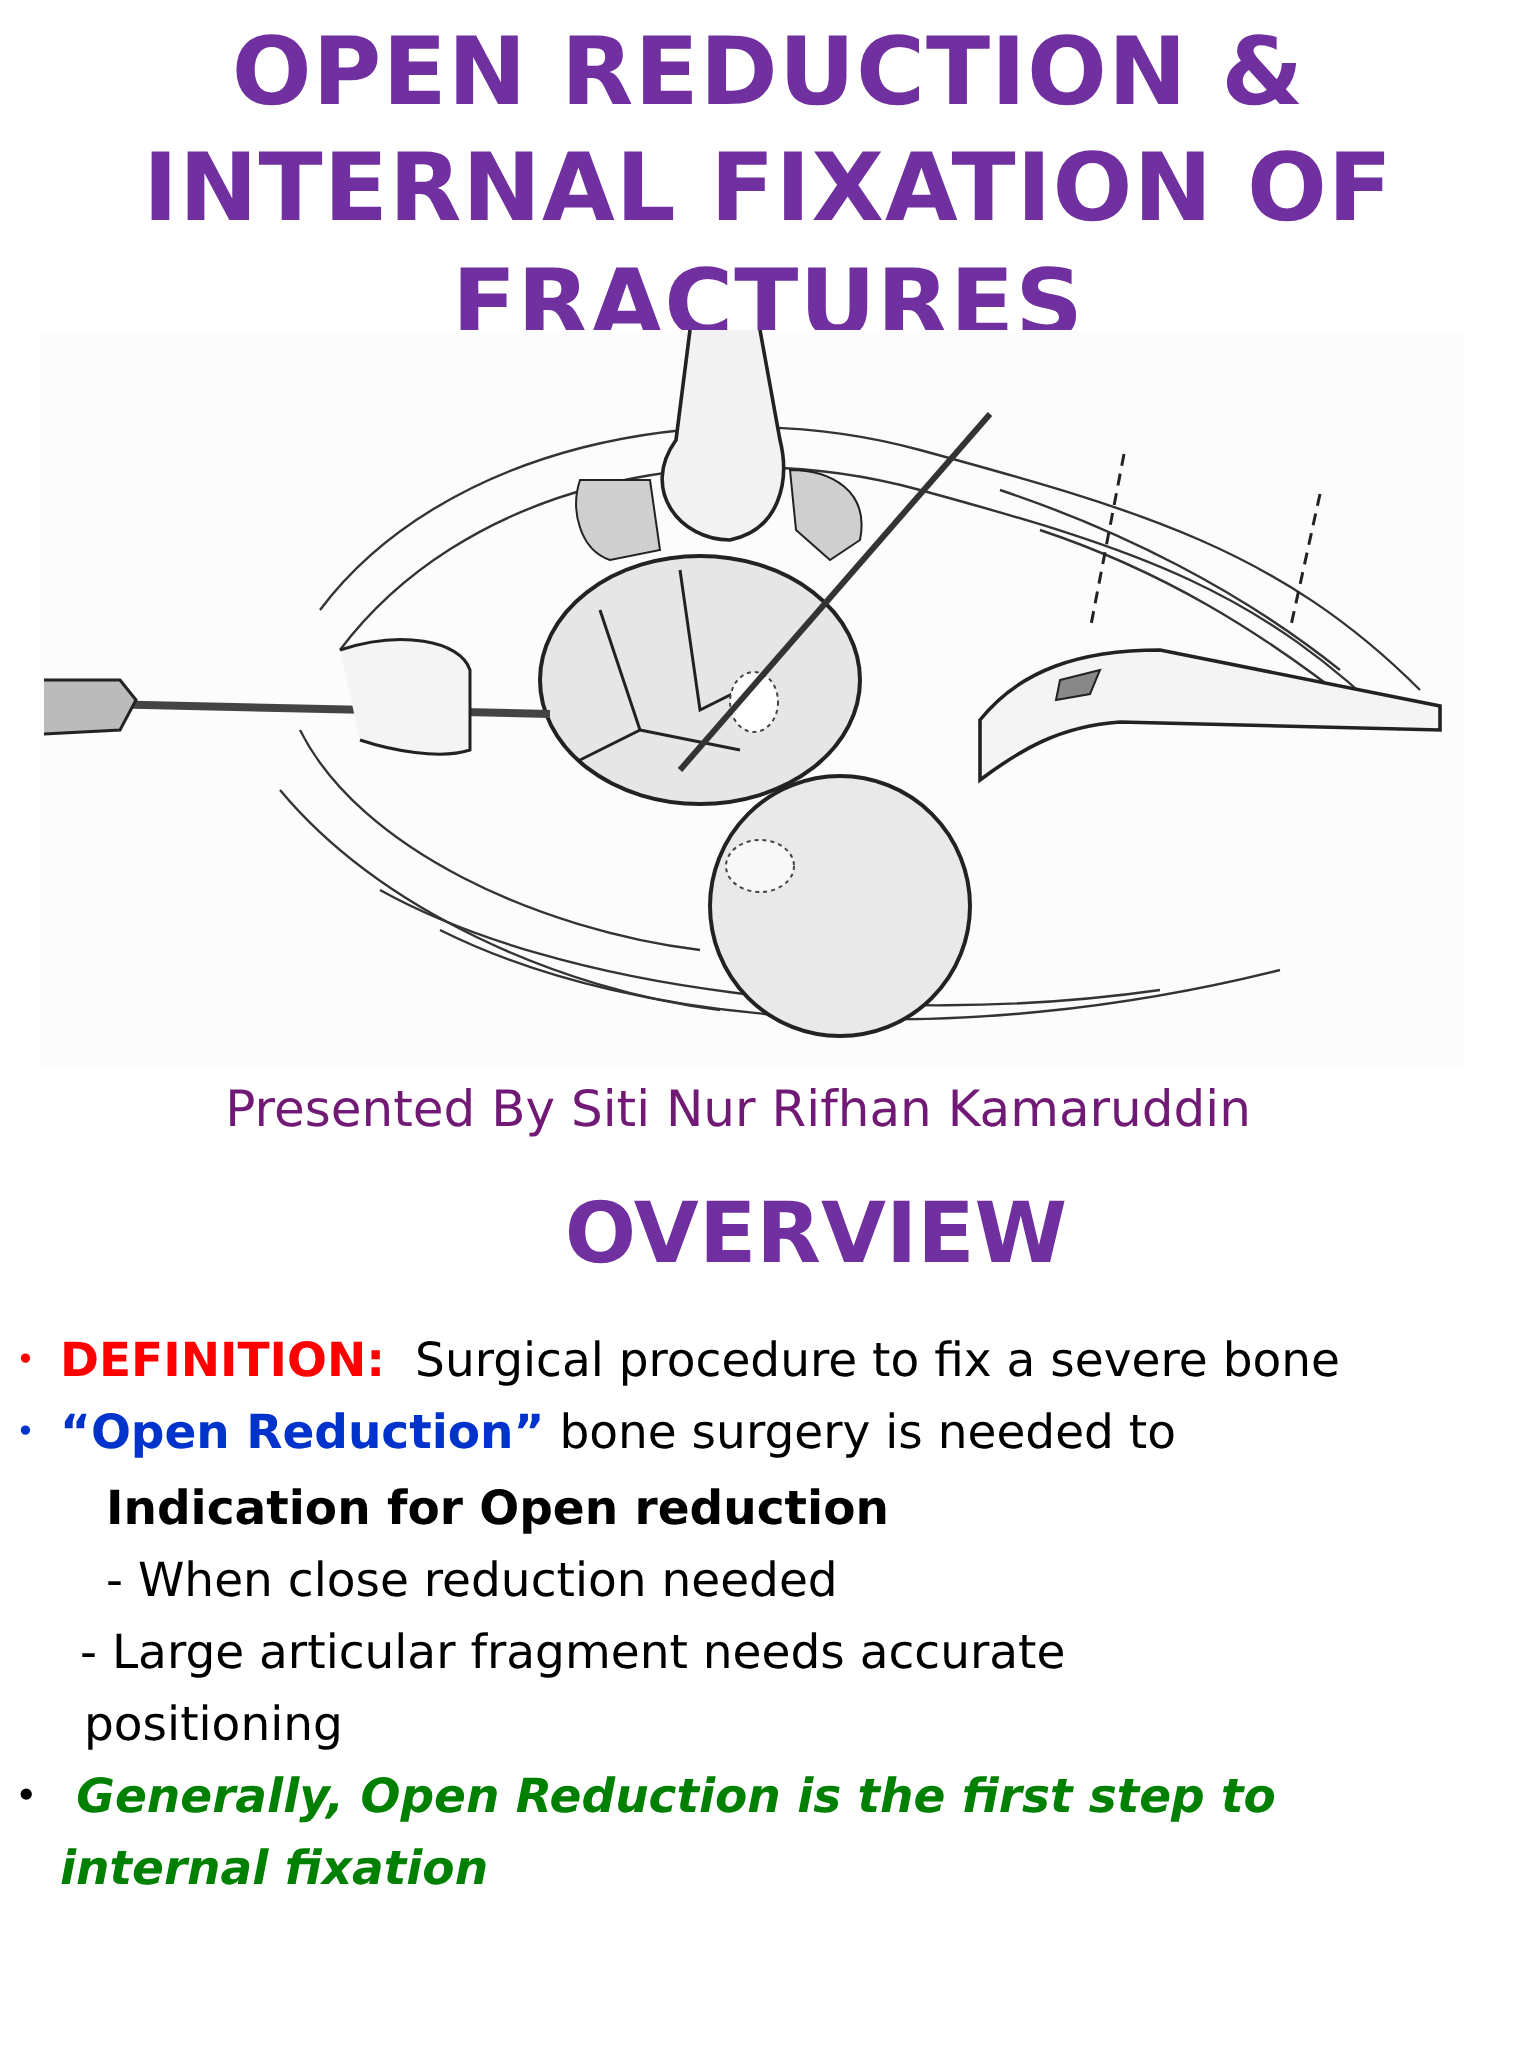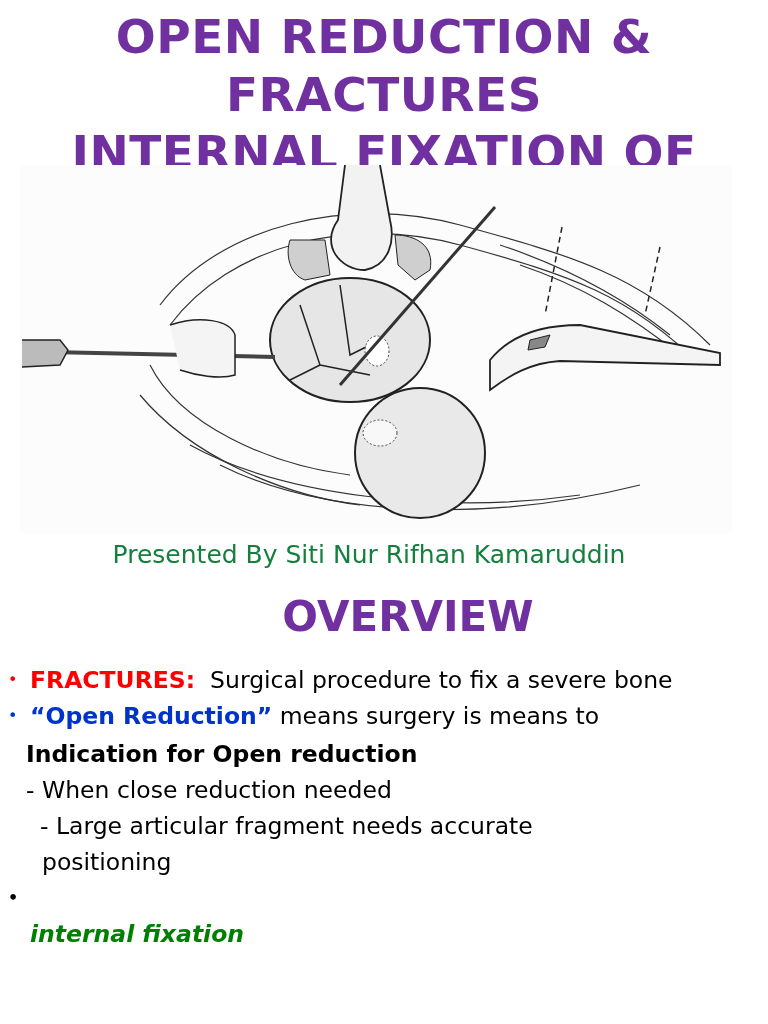--- a/index.html
+++ b/index.html
@@ -14,46 +14,46 @@
     }
     .title .line { display: block; white-space: nowrap; }
     .title .line1 { margin-top: 8px; }
     .illustration {
       position: absolute; left: 20px; top: 165px; width: 712px; height: 368px;
       background: #fbfbfb;
     }
     .illustration svg { width: 100%; height: 100%; display: block; }
     .presenter {
       position: absolute; left: 0; width: 738px; top: 538px; text-align: center;
-      color: #15803d; font-size: 25px; line-height: 34px;
+      color: #701a75; font-size: 25px; line-height: 34px;
     }
     .overview {
       position: absolute; left: 0; width: 768px; top: 590px; text-align: center;
       color: #7030a0; font-weight: bold; font-size: 42px; line-height: 54px; padding-left: 24px;
     }
     .content { position: absolute; left: 0; top: 664px; width: 768px; font-size: 23.5px; line-height: 32px; }
     .bullet-row { position: relative; padding-left: 30px; }
     .bullet-dot { position: absolute; left: 8px; top: 0; font-size: 16px; }
     .red { color: #ff0000; }
     .blue { color: #0033cc; }
     .green { color: #008000; }
     .b { font-weight: bold; }
     .i { font-style: italic; }
-    .sub { padding-left: 26px; }
+    .sub { padding-left: 53px; }
     .sub2 { padding-left: 40px; }
     .sub3 { padding-left: 42px; }
     .row { height: 36px; }
   </style>
 </head>
 <body>
 
 <div class="title">
   <span class="line line1">OPEN REDUCTION &amp;</span>
+  <span class="line">INTERNAL FIXATION OF</span>
   <span class="line">FRACTURES</span>
-  <span class="line">INTERNAL FIXATION OF</span>
 </div>
 
 <div class="illustration">
   <svg viewBox="0 0 712 368" xmlns="http://www.w3.org/2000/svg">
     <rect width="712" height="368" fill="#fcfcfc"></rect>
 
     <g fill="none" stroke="#333" stroke-width="1.2">
       <path d="M140 140 C200 60, 330 30, 440 60 S 620 110, 690 180"></path>
       <path d="M150 160 C210 80, 330 50, 440 80 S 610 130, 680 200"></path>
       <path d="M130 200 C160 260, 250 300, 330 310"></path>
@@ -88,28 +88,28 @@
   </svg>
 </div>
 
 <div class="presenter">Presented By Siti Nur Rifhan Kamaruddin</div>
 
 <div class="overview">OVERVIEW</div>
 
 <div class="content">
   <div class="bullet-row">
     <span class="bullet-dot red">•</span>
-    <span class="red b">FRACTURES:</span><span style="white-space:pre">  Surgical procedure to fix a severe bone</span><br>
+    <span class="red b">DEFINITION:</span><span style="white-space:pre">  Surgical procedure to fix a severe bone</span><br>
   </div>
   <div class="bullet-row" style="margin-top:4px">
     <span class="bullet-dot blue">•</span>
-    <span class="blue b">“Open Reduction”</span><span style="white-space:pre"> means surgery is means to</span><br>
+    <span class="blue b">“Open Reduction”</span><span style="white-space:pre"> bone surgery is needed to</span><br>
   </div>
   <div class="sub b row" style="margin-top:4px;line-height:36px">Indication for Open reduction</div>
   <div class="sub row" style="line-height:36px">- When close reduction needed</div>
   <div class="sub2 row" style="line-height:36px">- Large articular fragment needs accurate</div>
   <div class="sub3 row" style="line-height:36px">positioning</div>
   <div class="bullet-row green b i" style="line-height:36px">
     <span class="bullet-dot" style="color:#000;font-style:normal">•</span>
-    <br>
+    <span style="white-space:pre"> Generally, Open Reduction is the first step to</span><br>
     <span>internal fixation</span>
   </div>
 </div>
 
 </body></html>

